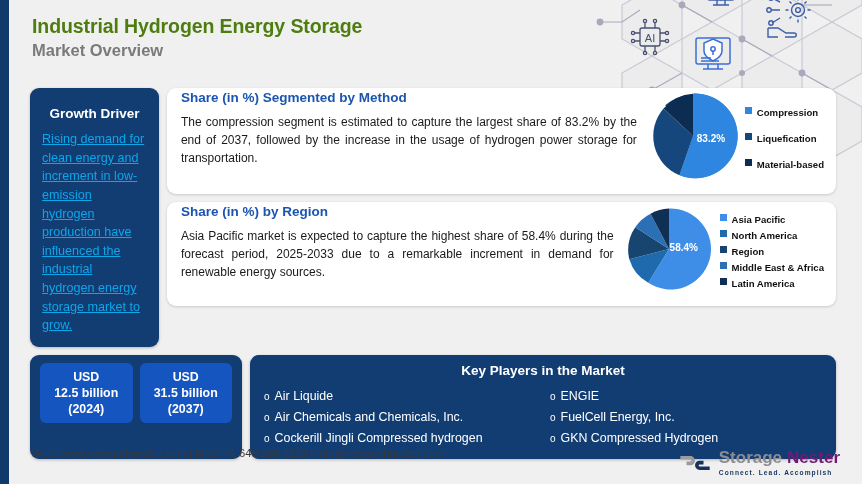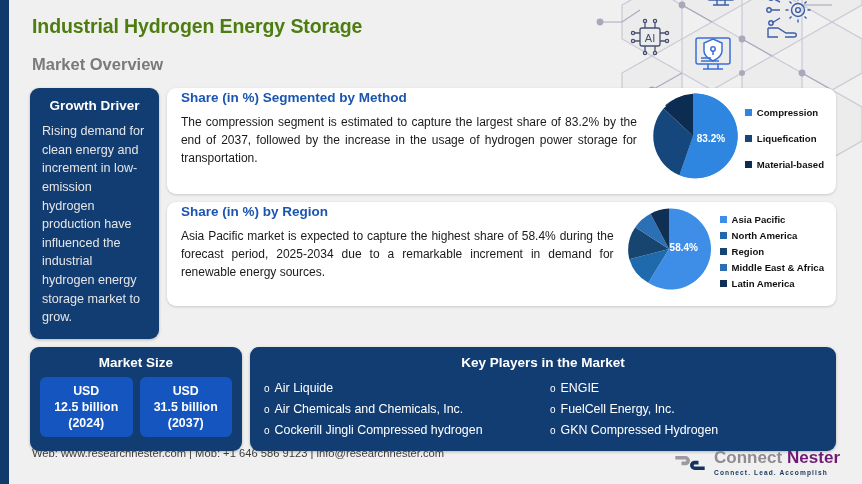--- a/index.html
+++ b/index.html
@@ -26,21 +26,21 @@
     z-index: 1; pointer-events: none;
   }
   
   .header { position: absolute; left: 32px; top: 14px; z-index: 4; }
   .title {
     font-size: 19.5px; font-weight: bold; color: #4d7c0f;
     letter-spacing: -0.1px; line-height: 1.25;
   }
   .subtitle {
     font-size: 16.5px; font-weight: bold; color: #7a7a7a;
-    line-height: 1.3; margin-top: 16px;
+    line-height: 1.3; margin-top: 2px;
   }
   
   .board { position: absolute; left: 30px; top: 88px; width: 806px; z-index: 3; }
   .row { display: flex; gap: 8px; }
   .row-top { align-items: stretch; }
 
   
   .navy {
     background: #123d73;
     border-radius: 9px;
@@ -49,29 +49,29 @@
   }
   .white {
     background: #ffffff;
     border-radius: 9px;
     box-shadow: 0 1px 3px rgba(0,0,0,.16);
   }
 
   
   .growth {
     width: 212px; min-height: 248px;
-    padding: 10px 12px 12px 12px;
+    padding: 18px 12px 12px 12px;
     display: flex; flex-direction: column;
   }
   .panel-head {
     text-align: center; font-size: 13.5px; font-weight: bold;
     color: #ffffff; margin-bottom: 9px;
   }
   .growth-text {
-    font-size: 12.6px; line-height: 1.48; color: #e5e5e5; flex: 1 1 auto;
+    font-size: 12.6px; line-height: 1.48; color: #0ea5e9; flex: 1 1 auto; text-decoration: underline;
   }
   .cagr {
     background: #1555c0; border-radius: 6px;
     text-align: center; padding: 7px 4px;
     font-size: 13px; font-weight: bold; line-height: 1.28;
     margin-top: 8px;
   }
 
   
   .rightcol { flex: 1 1 auto; display: flex; flex-direction: column; gap: 8px; }
@@ -85,21 +85,21 @@
     font-size: 12px; line-height: 1.5; color: #1a1a1a; text-align: justify;
   }
   .share-right { display: flex; align-items: center; gap: 6px; padding-right: 12px; }
   .pie-wrap { position: relative; }
   .pie-label {
     position: absolute; color: #fff; font-size: 10px; font-weight: bold;
     white-space: nowrap;
   }
   .legend { display: flex; flex-direction: column; }
   .legend-item {
-    display: flex; align-items: center; gap: 5px;
+    display: flex; gap: 5px;
     font-size: 9.6px; font-weight: bold; color: #111;
     white-space: nowrap;
   }
   .swatch { width: 7px; height: 7px; flex: 0 0 auto; }
 
   
   .row-bottom { margin-top: 8px; }
   .msize {
     width: 212px; padding: 8px 10px 10px 10px;
   }
@@ -269,21 +269,21 @@
                 <span class="swatch" style="background:#0d2c52"></span>
                 <span>Material-based</span>
               </div>
             </div>
           </div>
         </div>
 
         <div class="white share-card">
           <div class="share-left">
             <div class="share-title">Share (in %) by Region</div>
-            <div class="share-body">Asia Pacific market is expected to capture the highest share of 58.4% during the forecast period, 2025-2034 due to a remarkable increment in demand for renewable energy sources.</div>
+            <div class="share-body">Asia Pacific market is expected to capture the highest share of 58.4% during the forecast period, 2025-2033 due to a remarkable increment in demand for renewable energy sources.</div>
           </div>
           <div class="share-right">
             <div class="pie-wrap">
               <svg width="90" height="90" viewBox="0 0 100 100">
 
                 <path d="M50 50 L50 5 A45 45 0 1 1 27.0 87.6 Z" fill="#3e8ee8"></path>
                 <path d="M50 50 L27.0 87.6 A45 45 0 0 1 5.9 61.4 Z" fill="#1f6aad"></path>
                 <path d="M50 50 L5.9 61.4 A45 45 0 0 1 12.5 25.8 Z" fill="#17456f"></path>
                 <path d="M50 50 L12.5 25.8 A45 45 0 0 1 29.5 10.7 Z" fill="#2b6fb5"></path>
                 <path d="M50 50 L29.5 10.7 A45 45 0 0 1 50 5 Z" fill="#102f55"></path>
@@ -314,21 +314,20 @@
             </div>
           </div>
         </div>
 
       </div>
     </div>
 
     <div class="row row-bottom">
 
       <div class="navy msize">
-        <div class="panel-head" style="margin-bottom:7px;">Market Size</div>
         <div class="msize-inner">
           <div class="msize-box">
             <div>USD</div>
             <div>12.5 billion</div>
             <div>(2024)</div>
           </div>
           <div class="msize-box">
             <div>USD</div>
             <div>31.5 billion</div>
             <div>(2037)</div>
@@ -371,20 +370,20 @@
 
   <div class="footer">Web: www.researchnester.com  |  Mob: +1 646 586 9123 | info@researchnester.com</div>
 
   <div class="logo">
     <svg class="logo-mark" viewBox="0 0 44 30">
       <path d="M3 6 h13 a6 6 0 0 1 0 12 h-5 v-5 h5 a1.2 1.2 0 0 0 0 -2.4 h-13 z" fill="#9a9aa0"></path>
       <path d="M41 24 h-13 a6 6 0 0 1 0 -12 h5 v5 h-5 a1.2 1.2 0 0 0 0 2.4 h13 z" fill="#16335e"></path>
     </svg>
     <div>
       <div style="display:flex; align-items:baseline; gap:5px;">
-        <span class="logo-text-1">Connect</span>
+        <span class="logo-text-1">Storage</span>
         <span class="logo-text-2">Nester</span>
       </div>
       <div class="logo-tag">Connect. Lead. Accomplish</div>
     </div>
   </div>
 
 </div>
 
 </body></html>

